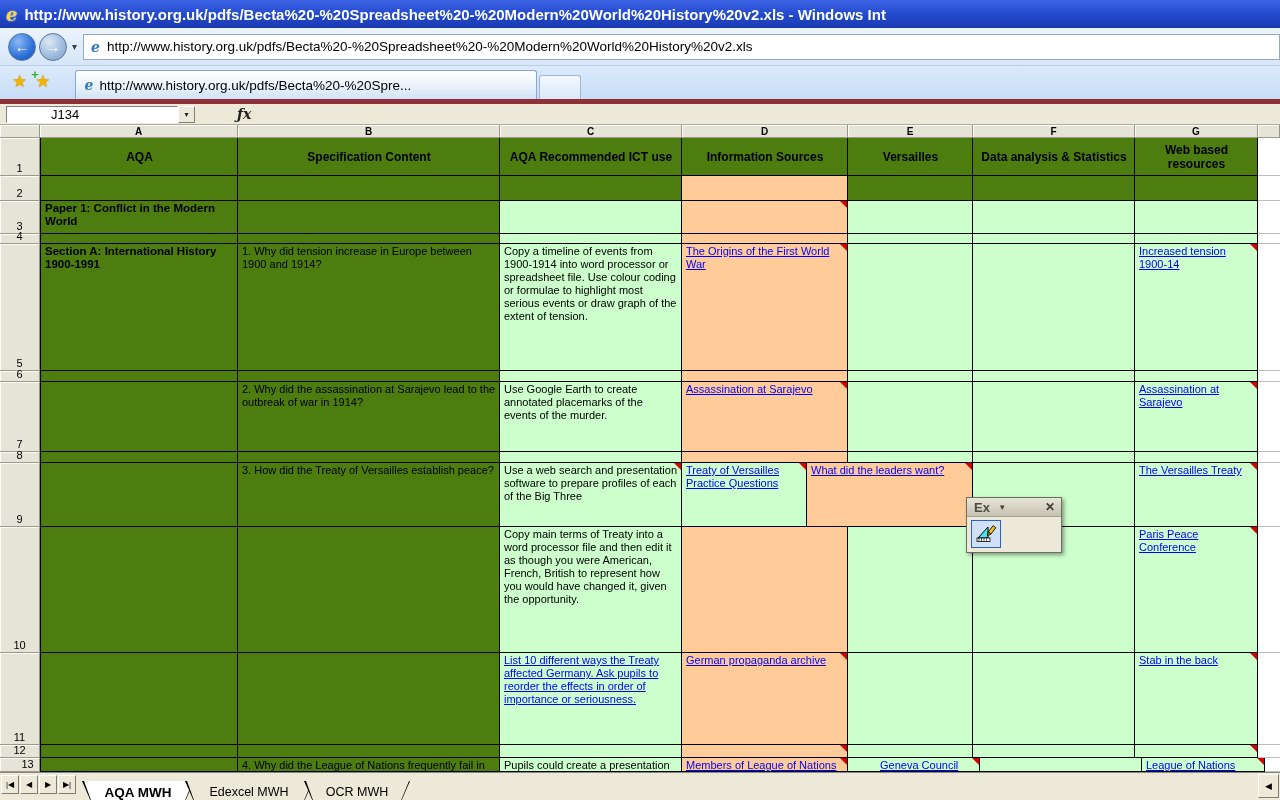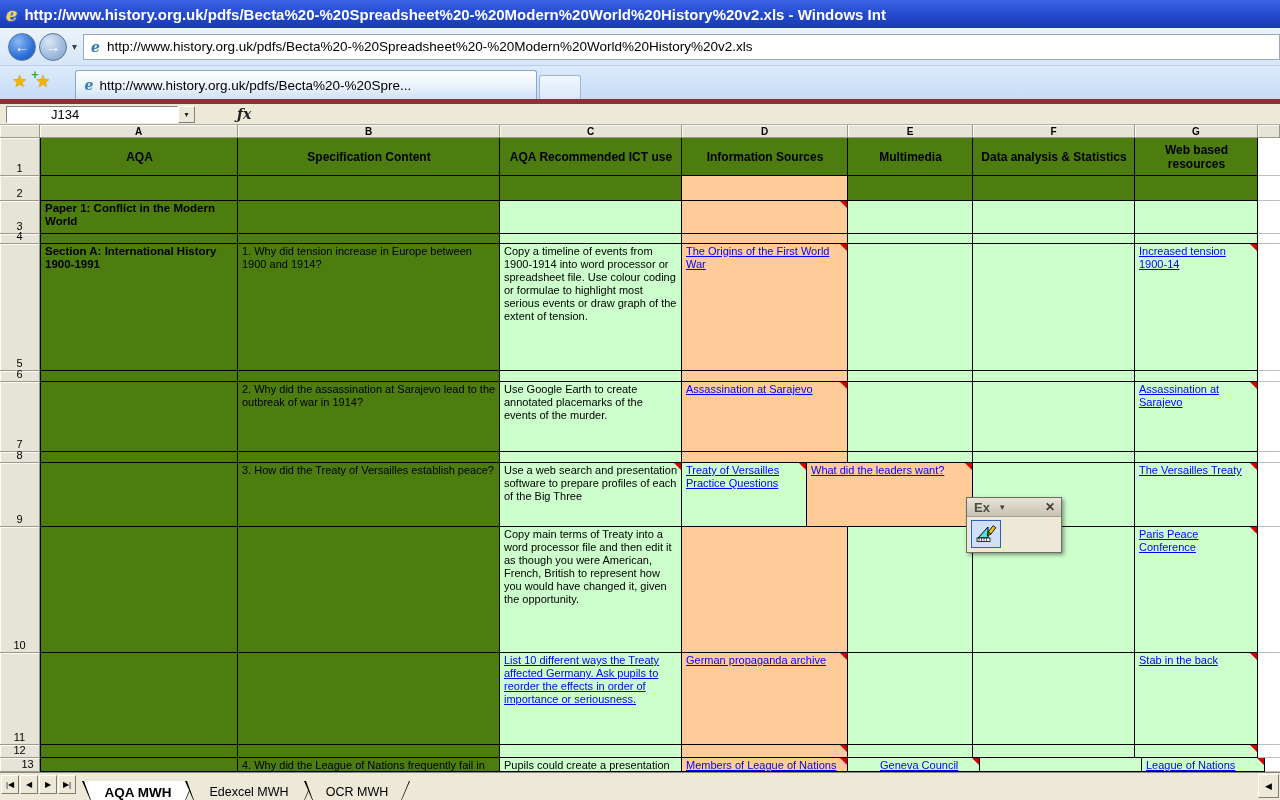--- a/index.html
+++ b/index.html
@@ -164,21 +164,21 @@
         <div class="cell bg-y b vctr" style="width: 262px; height: 38px;">
           <span>Specification Content</span>
         </div>
         <div class="cell bg-y b vctr" style="width: 182px; height: 38px;">
           <span>AQA Recommended ICT use</span>
         </div>
         <div class="cell bg-y b vctr" style="width: 166px; height: 38px;">
           <span>Information Sources</span>
         </div>
         <div class="cell bg-y b vctr" style="width: 125px; height: 38px;">
-          <span>Multimedia</span>
+          <span>Versailles</span>
         </div>
         <div class="cell bg-y b vctr" style="width: 162px; height: 38px;">
           <span>Data analysis &amp; Statistics</span>
         </div>
         <div class="cell bg-y b vctr" style="width: 123px; height: 38px;">
           <span>Web based resources</span>
         </div>
         <div class="filler" style="width: 22px; height: 38px;"></div>
       </div>
       <div class="grow">

